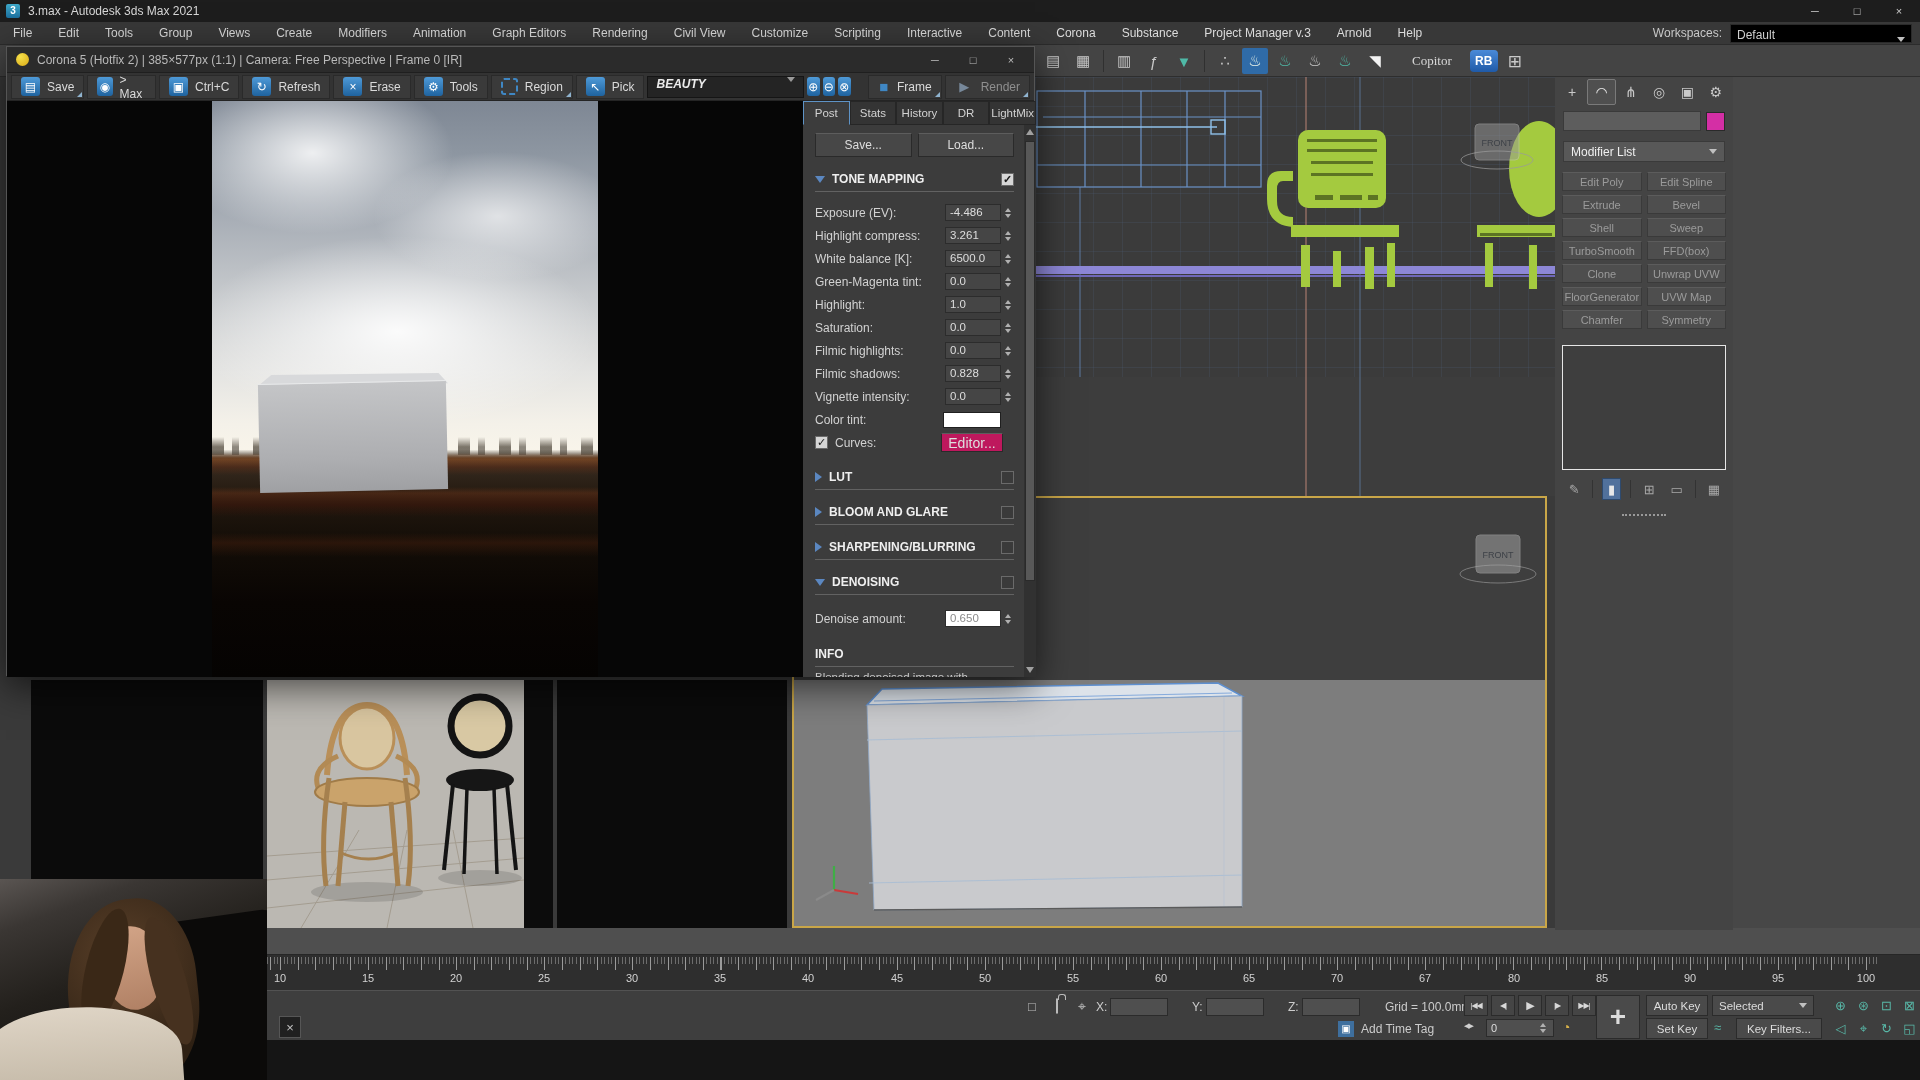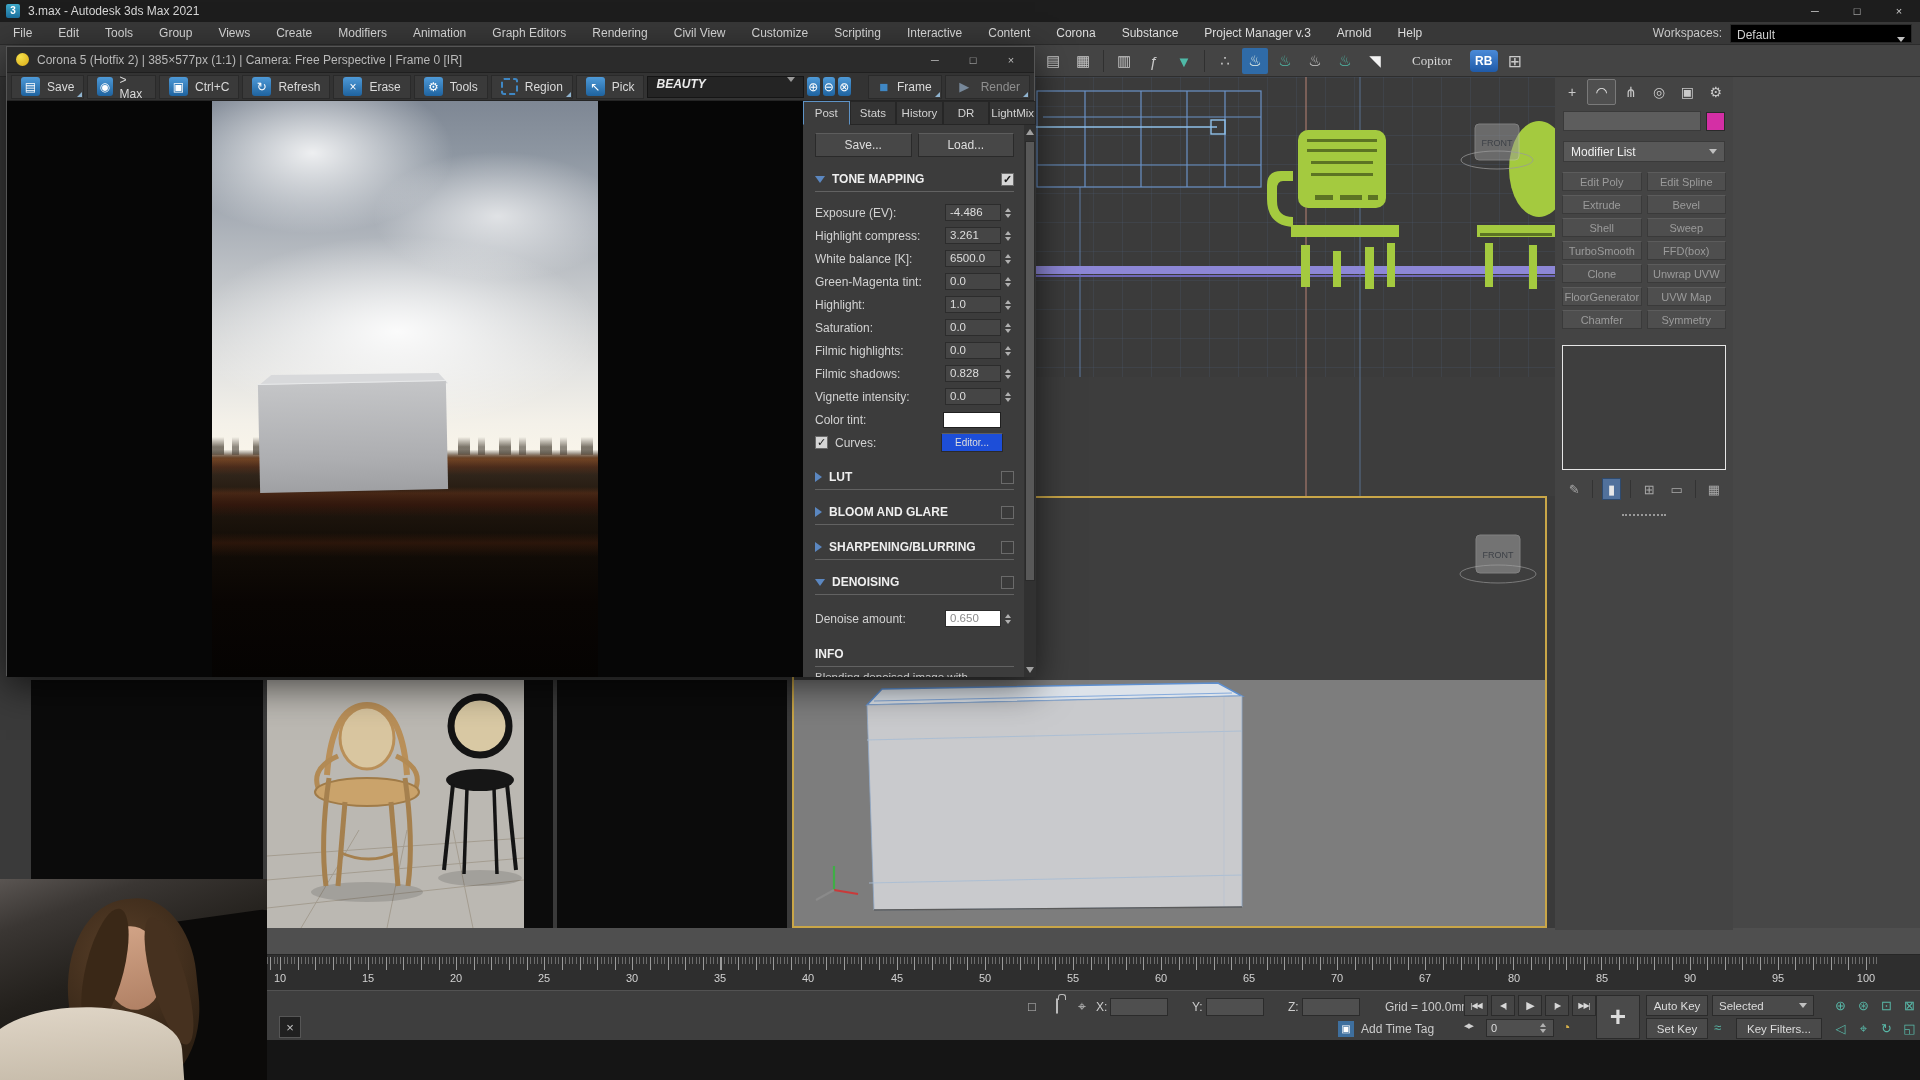--- a/index.html
+++ b/index.html
@@ -116,22 +116,22 @@
           font-size:12px; display:flex; align-items:center; justify-content:center; }
   .chdr { display:flex; align-items:center; gap:7px; height:25px; border-bottom:1px solid #626262;
           color:#efefef; font-weight:bold; font-size:12px; }
   .chdr .cb { margin-left:auto; }
   .cfield { display:flex; align-items:center; height:23px; }
   .cfield .lbl { flex:1; color:#d2d2d2; font-size:12px; }
   .cfield .val { width:56px; height:17px; background:#454545; border:1px solid #2c2c2c; color:#dedede;
                  font-size:11.5px; padding:1px 4px; }
   .cfield .val.dis { color:#8b8b8b; background:#ffffff; }
   .swatch { width:58px; height:16px; background:#ffffff; border:1px solid #1f1f1f; margin-right:13px; }
-  .edbtn { width:62px; height:19px; background:#1d4ed8; border:1px solid #2a2a2a; border-top-color:#5d5d5d;
-           color:#dedede; font-size:10px; display:flex; align-items:center; justify-content:center; margin-right:11px; }
+  .edbtn { width:62px; height:19px; background:#be185d; border:1px solid #2a2a2a; border-top-color:#5d5d5d;
+           color:#dedede; font-size:14px; display:flex; align-items:center; justify-content:center; margin-right:11px; }
   .infocut { height:10px; overflow:hidden; color:#c9c9c9; font-size:11.5px; line-height:13px; margin-top:4px; }
 
   
   .vp-right-fill { position:absolute; left:1733px; top:77px; width:187px; height:851px; background:#474747; }
   .vp-front { position:absolute; left:1035px; top:77px; width:520px; height:419px; background:#3b3b3b; }
   .vp-main { position:absolute; left:792px; top:496px; width:755px; height:432px; border:2px solid #c9a648;
              background:#3e3e3e; }
   .vp-black1 { position:absolute; left:31px;  top:680px; width:232px; height:248px; background:#0b0b0b; }
   .vp-chairs { position:absolute; left:267px; top:680px; width:286px; height:248px; background:#bbb8b2; }
   .vp-black2 { position:absolute; left:557px; top:680px; width:230px; height:248px; background:#0b0b0b; }

